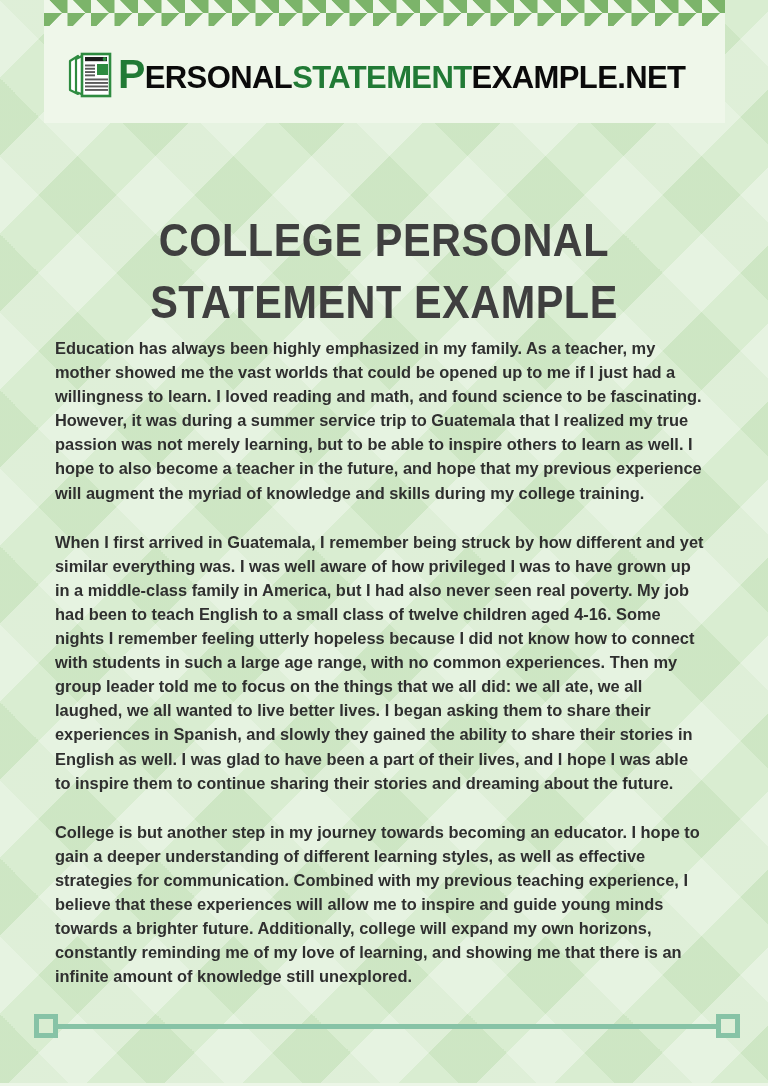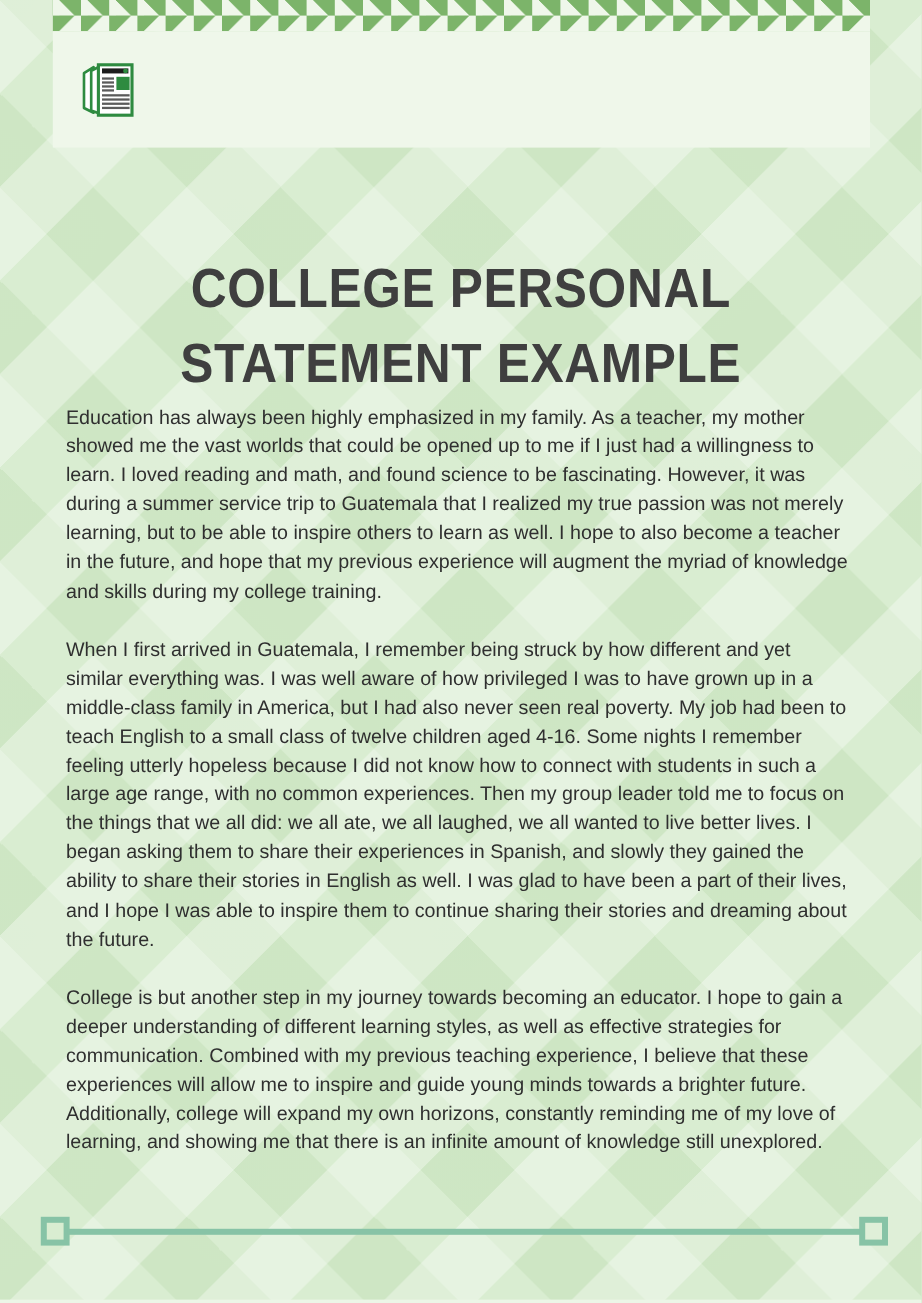--- a/index.html
+++ b/index.html
@@ -102,20 +102,21 @@
     position: absolute;
     left: 55px;
     top: 336px;
     width: 652px;
     color: #2f2f2f;
     font-size: 16.4px;
     line-height: 24.1px;
   }
   .body-copy p {
     margin: 0 0 25px 0;
+    font-weight: bold;
   }
   .body-copy p:last-child { margin-bottom: 15px; }
 
   
   .footer-rule {
     position: absolute;
     left: 34px;
     top: 1014px;
     width: 706px;
     height: 24px;
@@ -169,20 +170,21 @@
         <rect x="21" y="22.1" width="10" height="1.9" fill="#5b5b5b"></rect>
         <rect x="21" y="25.4" width="10" height="1.9" fill="#5b5b5b"></rect>
 
         <rect x="21" y="29.5" width="23" height="1.9" fill="#5b5b5b"></rect>
         <rect x="21" y="33.0" width="23" height="1.9" fill="#5b5b5b"></rect>
         <rect x="21" y="36.5" width="23" height="1.9" fill="#5b5b5b"></rect>
         <rect x="21" y="40.0" width="23" height="1.9" fill="#5b5b5b"></rect>
       </svg>
     </span>
 
+    <span class="wordmark"><span class="wm-cap wm-green">P</span><span class="wm-small wm-black">ERSONAL</span><span class="wm-small wm-green">STATEMENT</span><span class="wm-small wm-black">EXAMPLE.NET</span></span>
 
   </div>
 </div>
 
 <h1 class="title">College Personal Statement Example</h1>
 
 <div class="body-copy">
   <p>Education has always been highly emphasized in my family. As a teacher, my mother showed me the vast worlds that could be opened up to me if I just had a willingness to learn. I loved reading and math, and found science to be fascinating. However, it was during a summer service trip to Guatemala that I realized my true passion was not merely learning, but to be able to inspire others to learn as well. I hope to also become a teacher in the future, and hope that my previous experience will augment the myriad of knowledge and skills during my college training.</p>
   <p>When I first arrived in Guatemala, I remember being struck by how different and yet similar everything was. I was well aware of how privileged I was to have grown up in a middle-class family in America, but I had also never seen real poverty. My job had been to teach English to a small class of twelve children aged 4-16. Some nights I remember feeling utterly hopeless because I did not know how to connect with students in such a large age range, with no common experiences. Then my group leader told me to focus on the things that we all did: we all ate, we all laughed, we all wanted to live better lives. I began asking them to share their experiences in Spanish, and slowly they gained the ability to share their stories in English as well. I was glad to have been a part of their lives, and I hope I was able to inspire them to continue sharing their stories and dreaming about the future.</p>
   <p>College is but another step in my journey towards becoming an educator. I hope to gain a deeper understanding of different learning styles, as well as effective strategies for communication. Combined with my previous teaching experience, I believe that these experiences will allow me to inspire and guide young minds towards a brighter future. Additionally, college will expand my own horizons, constantly reminding me of my love of learning, and showing me that there is an infinite amount of knowledge still unexplored.</p>

